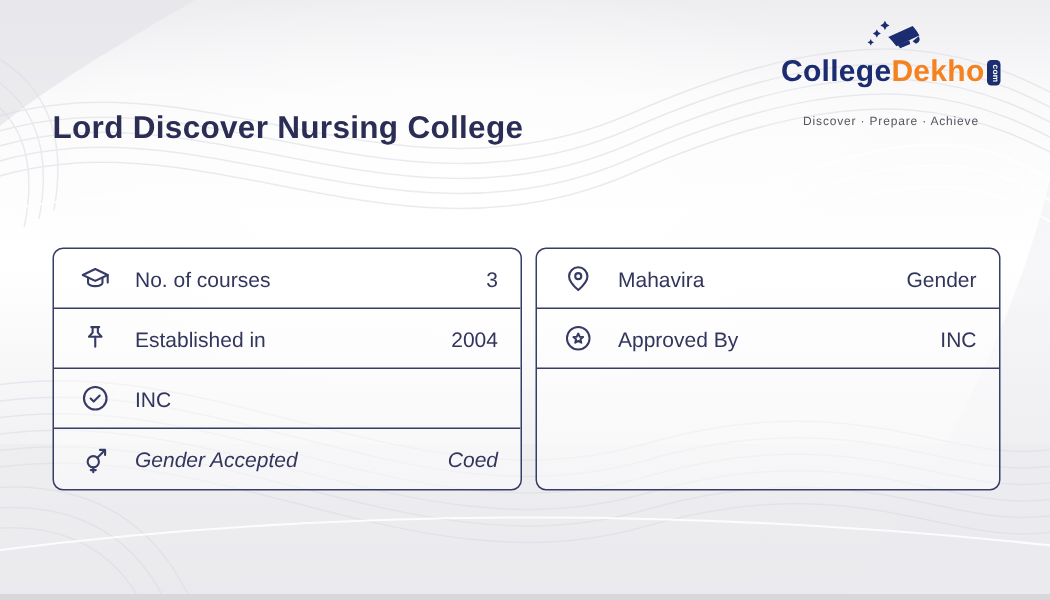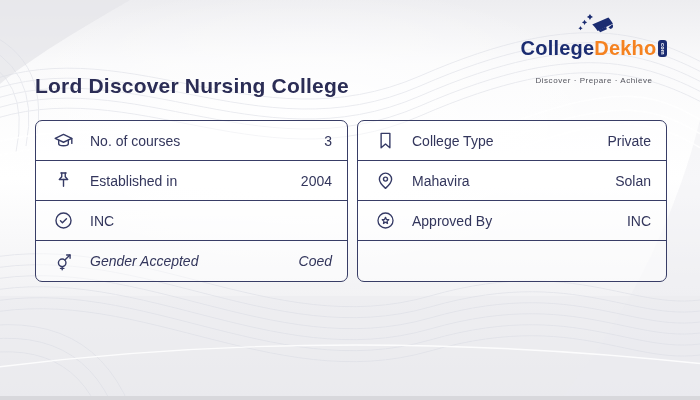--- a/index.html
+++ b/index.html
@@ -24,21 +24,21 @@
     font-size:5.5px; font-weight:700; writing-mode:vertical-rl;
     padding:2px 1.5px; height:17px; display:inline-flex; align-items:center; justify-content:center;
   }
   .tagline{ margin-top:16px; font-size:8px; font-weight:400; color:#54555e; letter-spacing:.55px; }
 
   
   .title{ position:absolute; left:35px; top:74px; font-size:21px; font-weight:700; color:#2b2d55; letter-spacing:.2px; }
 
   
   .tables{ position:absolute; left:35px; top:120px; width:632px; display:flex; gap:9px; }
-  .tbl{ border:1px solid #383d66; border-radius:7px; background:rgba(255,255,255,.5); overflow:hidden; }
+  .tbl{ border:1px solid #383d66; border-radius:7px; background:rgba(255,255,255,.5); overflow:hidden;margin-top:45px; }
   .tbl-left{ width:313px; }
   .tbl-right{ width:310px; }
   .row{ height:40px; display:flex; align-items:center; padding:0 15px 0 16px; border-bottom:1px solid #383d66; }
   .row.last, .row.filler{ border-bottom:none;font-style:italic; }
   .ic{ width:22px; height:22px; flex:none; margin-right:16px; display:flex; align-items:center; justify-content:center; }
   .ic svg{ width:21px; height:21px; }
   .lbl{ flex:1; font-size:14px; color:#33365c; }
   .val{ font-size:14px; color:#33365c; text-align:right; white-space:nowrap; }
 </style>
 </head>
@@ -143,35 +143,26 @@
         </span>
         <span class="lbl">Gender Accepted</span>
         <span class="val">Coed</span>
       </div>
     </div>
 
     <div class="tbl tbl-right">
       <div class="row">
         <span class="ic">
           <svg viewBox="0 0 24 24" fill="none" stroke="#363b66" stroke-width="1.6" stroke-linejoin="round" stroke-linecap="round">
-            <path d="M7 3.8 h10 v16.4 l-5 -4.2 -5 4.2 Z"></path>
-          </svg>
-        </span>
-        <span class="lbl">College Type</span>
-        <span class="val">Private</span>
-      </div>
-      <div class="row">
-        <span class="ic">
-          <svg viewBox="0 0 24 24" fill="none" stroke="#363b66" stroke-width="1.6" stroke-linejoin="round" stroke-linecap="round">
             <path d="M12 21 c-4.5 -4 -7 -7.3 -7 -10.4 a7 7 0 0 1 14 0 c0 3.1 -2.5 6.4 -7 10.4 Z"></path>
             <circle cx="12" cy="10.4" r="2.3"></circle>
           </svg>
         </span>
         <span class="lbl">Mahavira</span>
-        <span class="val">Solan</span>
+        <span class="val">Gender</span>
       </div>
       <div class="row">
         <span class="ic">
           <svg viewBox="0 0 24 24" fill="none" stroke="#363b66" stroke-width="1.5" stroke-linejoin="round" stroke-linecap="round">
             <circle cx="12" cy="12" r="8.6"></circle>
             <path d="M12 8.4 l1.1 2.4 2.6 .3 -2 1.7 .6 2.6 -2.3 -1.4 -2.3 1.4 .6 -2.6 -2 -1.7 2.6 -.3 Z"></path>
           </svg>
         </span>
         <span class="lbl">Approved By</span>
         <span class="val">INC</span>

